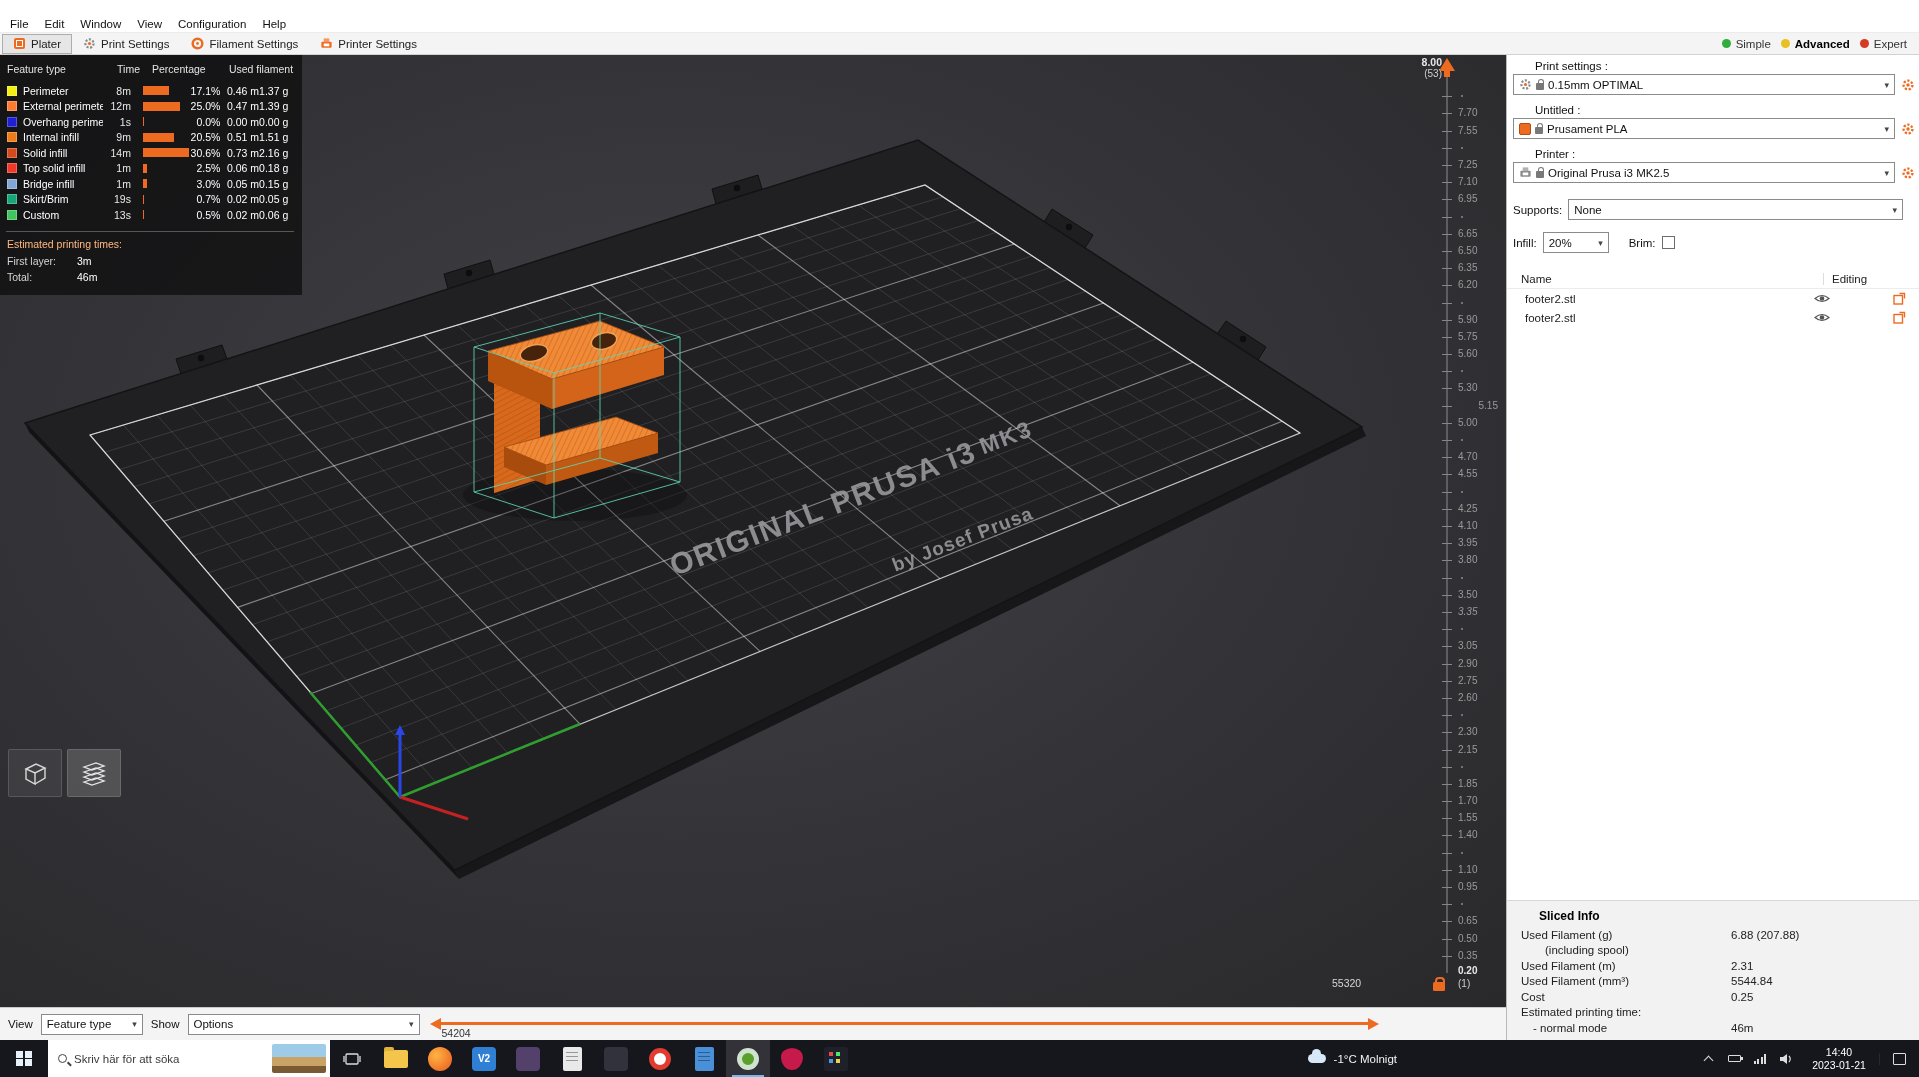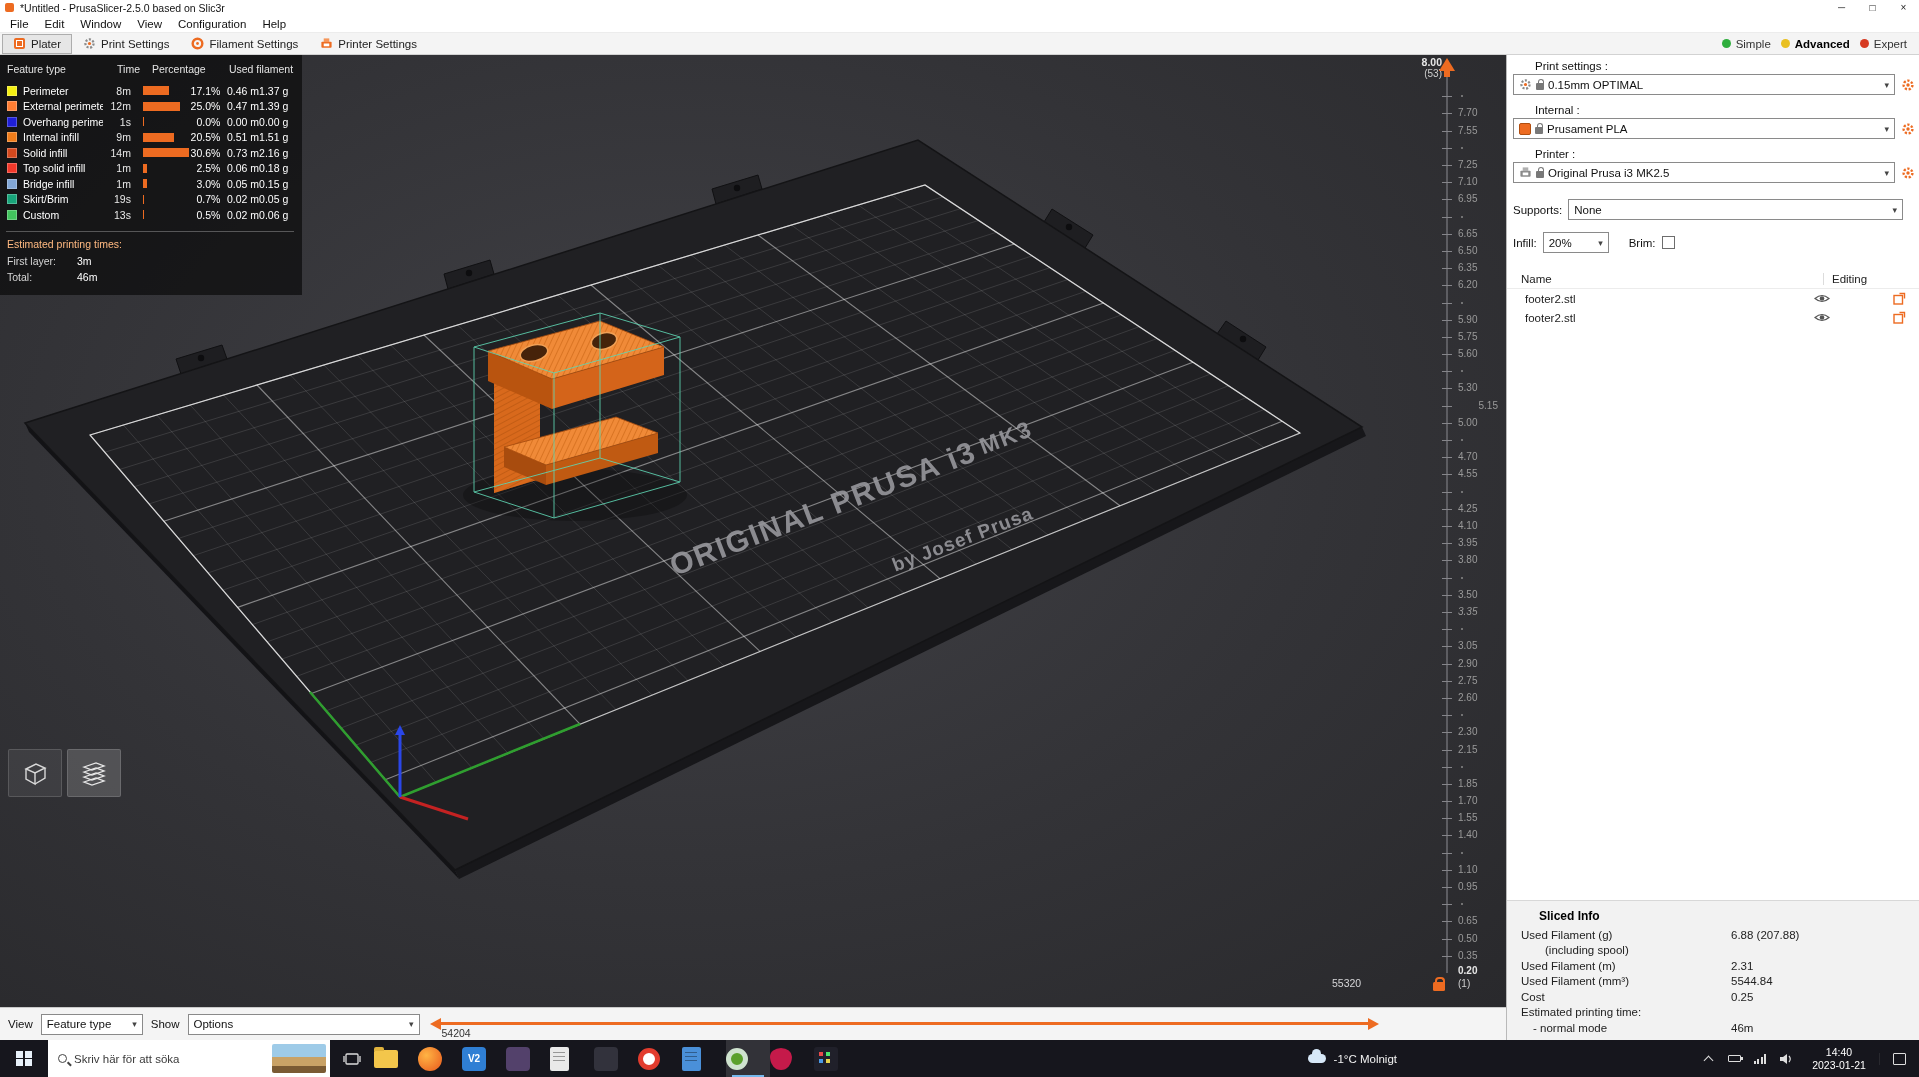--- a/index.html
+++ b/index.html
@@ -125,21 +125,21 @@
 .win-logo{display:grid;grid-template-columns:7px 7px;grid-template-rows:7px 7px;gap:1.5px}
 .win-logo span{background:#e8f1fa}
 #search-box{width:282px;background:#fff;display:flex;align-items:center;padding:0 4px 0 10px;gap:7px}
 .search-glyph{width:9px;height:9px;border:1.6px solid #444;border-radius:50%;position:relative;flex:0 0 auto}
 .search-glyph::after{content:"";position:absolute;left:8px;top:8px;width:5px;height:1.6px;background:#444;transform:rotate(45deg)}
 #search-input{border:none;outline:none;flex:1;font-size:11.5px;font-family:"Liberation Sans",sans-serif;color:#222;background:transparent}
 #search-input::placeholder{color:#3a3a3a}
 #search-highlight{width:54px;height:29px;border-radius:2px;flex:0 0 auto;background:linear-gradient(180deg,#9ecbe8 0 45%,#c9a266 45% 75%,#7a5a33 75%)}
 #taskview-btn{width:44px;display:flex;align-items:center;justify-content:center}
 #tb-apps{display:flex}
-.tb-app{width:44px;display:flex;align-items:center;position:relative}
+.tb-app{width:44px;display:flex;align-items:center;justify-content:center;position:relative}
 .tb-app.active{background:rgba(255,255,255,.12)}
 .tb-app.active::after{content:"";position:absolute;left:6px;right:6px;bottom:0;height:2px;background:#76b9ed}
 .ic-folder{width:24px;height:18px;background:#f3c64b;border-radius:2px;position:relative}
 .ic-folder::before{content:"";position:absolute;top:-3px;left:0;width:10px;height:4px;background:#e0b23c;border-radius:2px 2px 0 0}
 .ic-circle{width:24px;height:24px;border-radius:50%}
 .ic-square{width:24px;height:24px;border-radius:4px;display:flex;align-items:center;justify-content:center;color:#fff;font-size:10px;font-weight:bold}
 .ic-ring{width:22px;height:22px;border-radius:50%;border:5px solid #e23c2e;background:#fff}
 .ic-page{width:19px;height:24px;border-radius:2px;position:relative}
 .ic-page::after{content:"";position:absolute;left:3px;top:5px;width:12px;height:1.5px;background:rgba(0,0,0,.35);box-shadow:0 4px 0 rgba(0,0,0,.35),0 8px 0 rgba(0,0,0,.35)}
 .ic-pixels{width:24px;height:24px;border-radius:3px;position:relative}
@@ -157,29 +157,20 @@
 .bars i{width:2px;background:#ddd;display:block}
 #tb-clock{width:80px;text-align:center;font-size:10.5px;line-height:13px;color:#fff;display:flex;flex-direction:column;justify-content:center}
 #tb-notif{width:40px;display:flex;align-items:center;justify-content:center;border-left:1px solid rgba(255,255,255,.08)}
 .notif-sq{width:13px;height:12px;border:1.4px solid #ddd;border-radius:1px}
 </style>
 </head>
 <body>
 
 <div id="app">
 
-  <div id="titlebar">
-    <span id="app-logo"></span>
-    <span id="window-title">*Untitled - PrusaSlicer-2.5.0 based on Slic3r</span>
-    <div id="win-controls">
-      <span class="win-btn">─</span>
-      <span class="win-btn">□</span>
-      <span class="win-btn">×</span>
-    </div>
-  </div>
 
   <div id="menubar">
     <span class="menu-item">File</span>
     <span class="menu-item">Edit</span>
     <span class="menu-item">Window</span>
     <span class="menu-item">View</span>
     <span class="menu-item">Configuration</span>
     <span class="menu-item">Help</span>
   </div>
 
@@ -635,21 +626,21 @@
         <span class="combo-arrow">▾</span>
       </div>
       <div class="gear-btn">
         <svg width="14" height="14" viewBox="0 0 14 14">
             <circle cx="7" cy="7" r="4.4" fill="none" stroke="#ED6B21" stroke-width="2.4" stroke-dasharray="2.2 1.7"></circle>
             <circle cx="7" cy="7" r="1.7" fill="#ED6B21"></circle>
           </svg>
       </div>
     </div>
 
-    <div class="rp-label">Internal :</div>
+    <div class="rp-label">Untitled :</div>
     <div class="combo-row">
       <div class="combo">
         <span class="fil-square"></span>
         <span class="mini-lock"></span>
         <span class="combo-text">Prusament PLA</span>
         <span class="combo-arrow">▾</span>
       </div>
       <div class="gear-btn">
         <svg width="14" height="14" viewBox="0 0 14 14">
             <circle cx="7" cy="7" r="4.4" fill="none" stroke="#ED6B21" stroke-width="2.4" stroke-dasharray="2.2 1.7"></circle>

